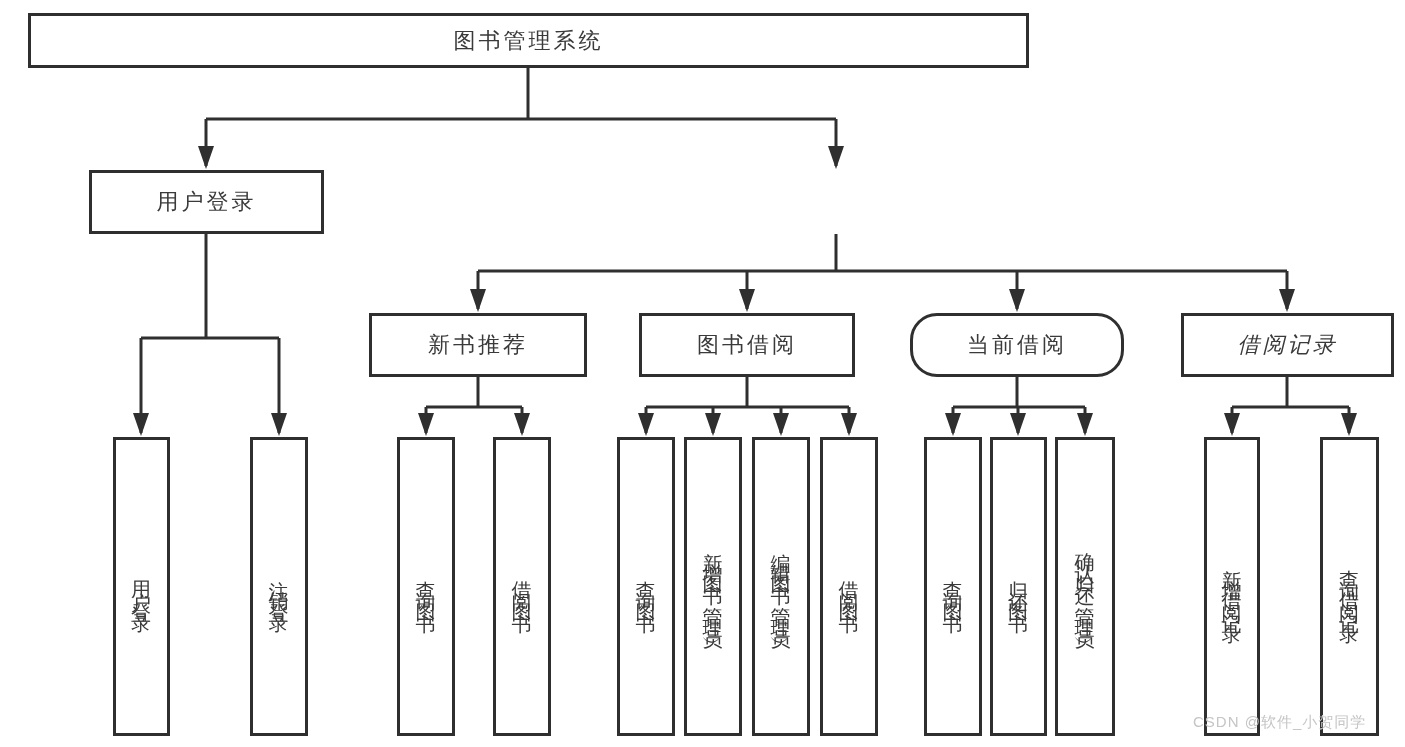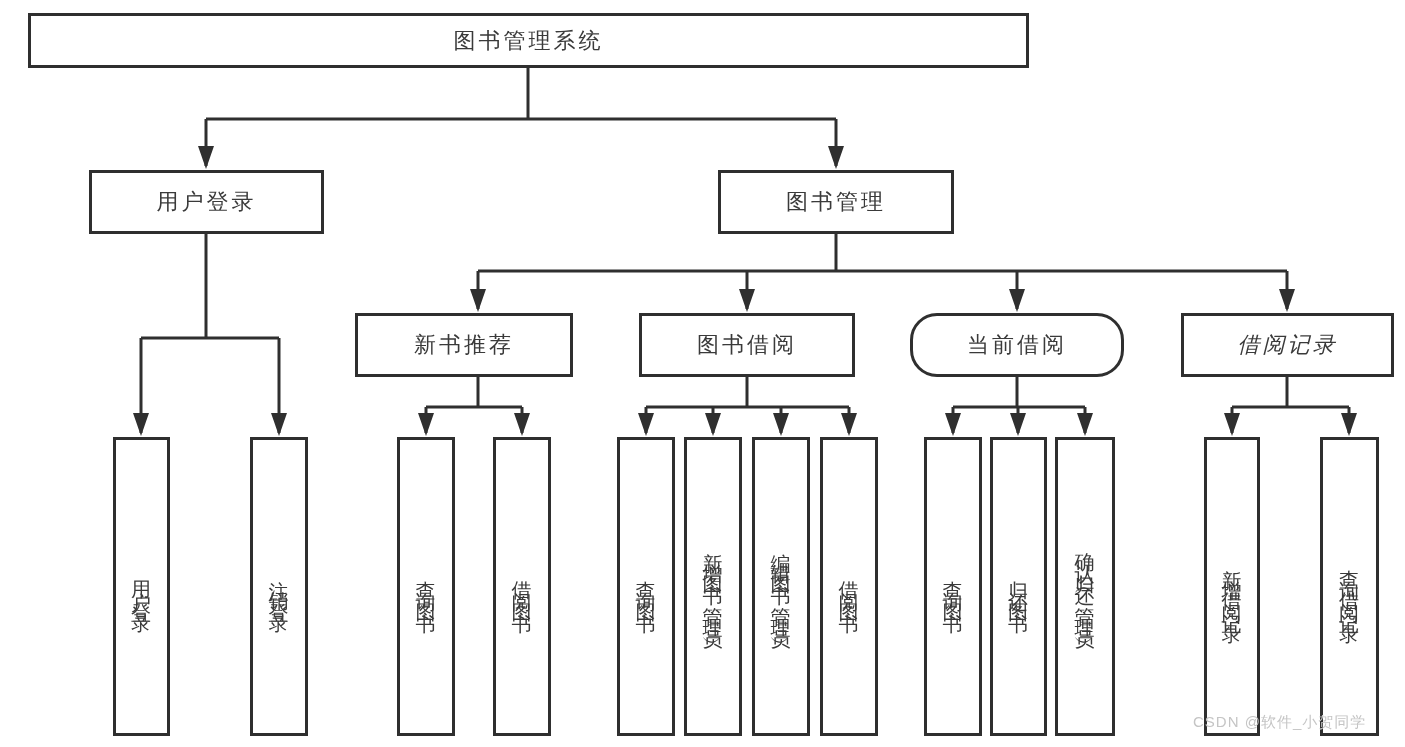--- a/index.html
+++ b/index.html
@@ -113,23 +113,22 @@
       <polygon points="1003,413 1019,413 1011,436"></polygon>
       <polygon points="1070,413 1086,413 1078,436"></polygon>
       <polygon points="1217,413 1233,413 1225,436"></polygon>
       <polygon points="1334,413 1350,413 1342,436"></polygon>
     </g>
   </svg>
 
   <div class="hbox" style="left:21px;top:13px;width:1001px;height:55px;">图书管理系统</div>
 
   <div class="hbox" style="left:82px;top:170px;width:235px;height:64px;">用户登录</div>
-  <div class="hbox" style="left:711px;top:170px;width:236px;height:64px;">图书管理</div>
 
-  <div class="hbox" style="left:348px;top:313px;width:218px;height:64px;">新书推荐</div>
+  <div class="hbox" style="left:362px;top:313px;width:218px;height:64px;">新书推荐</div>
   <div class="hbox" style="left:632px;top:313px;width:216px;height:64px;">图书借阅</div>
   <div class="hbox" style="left:903px;top:313px;width:214px;height:64px;border-radius:27px;">当前借阅</div>
   <div class="hbox" style="left:1174px;top:313px;width:213px;height:64px;font-style:italic;">借阅记录</div>
 
   <div class="vbox" style="left:106px;top:437px;width:57px;height:299px;">
     <span class="vtext">用户登录</span>
   </div>
   <div class="vbox" style="left:243px;top:437px;width:58px;height:299px;">
     <span class="vtext">注销登录</span>
   </div>

